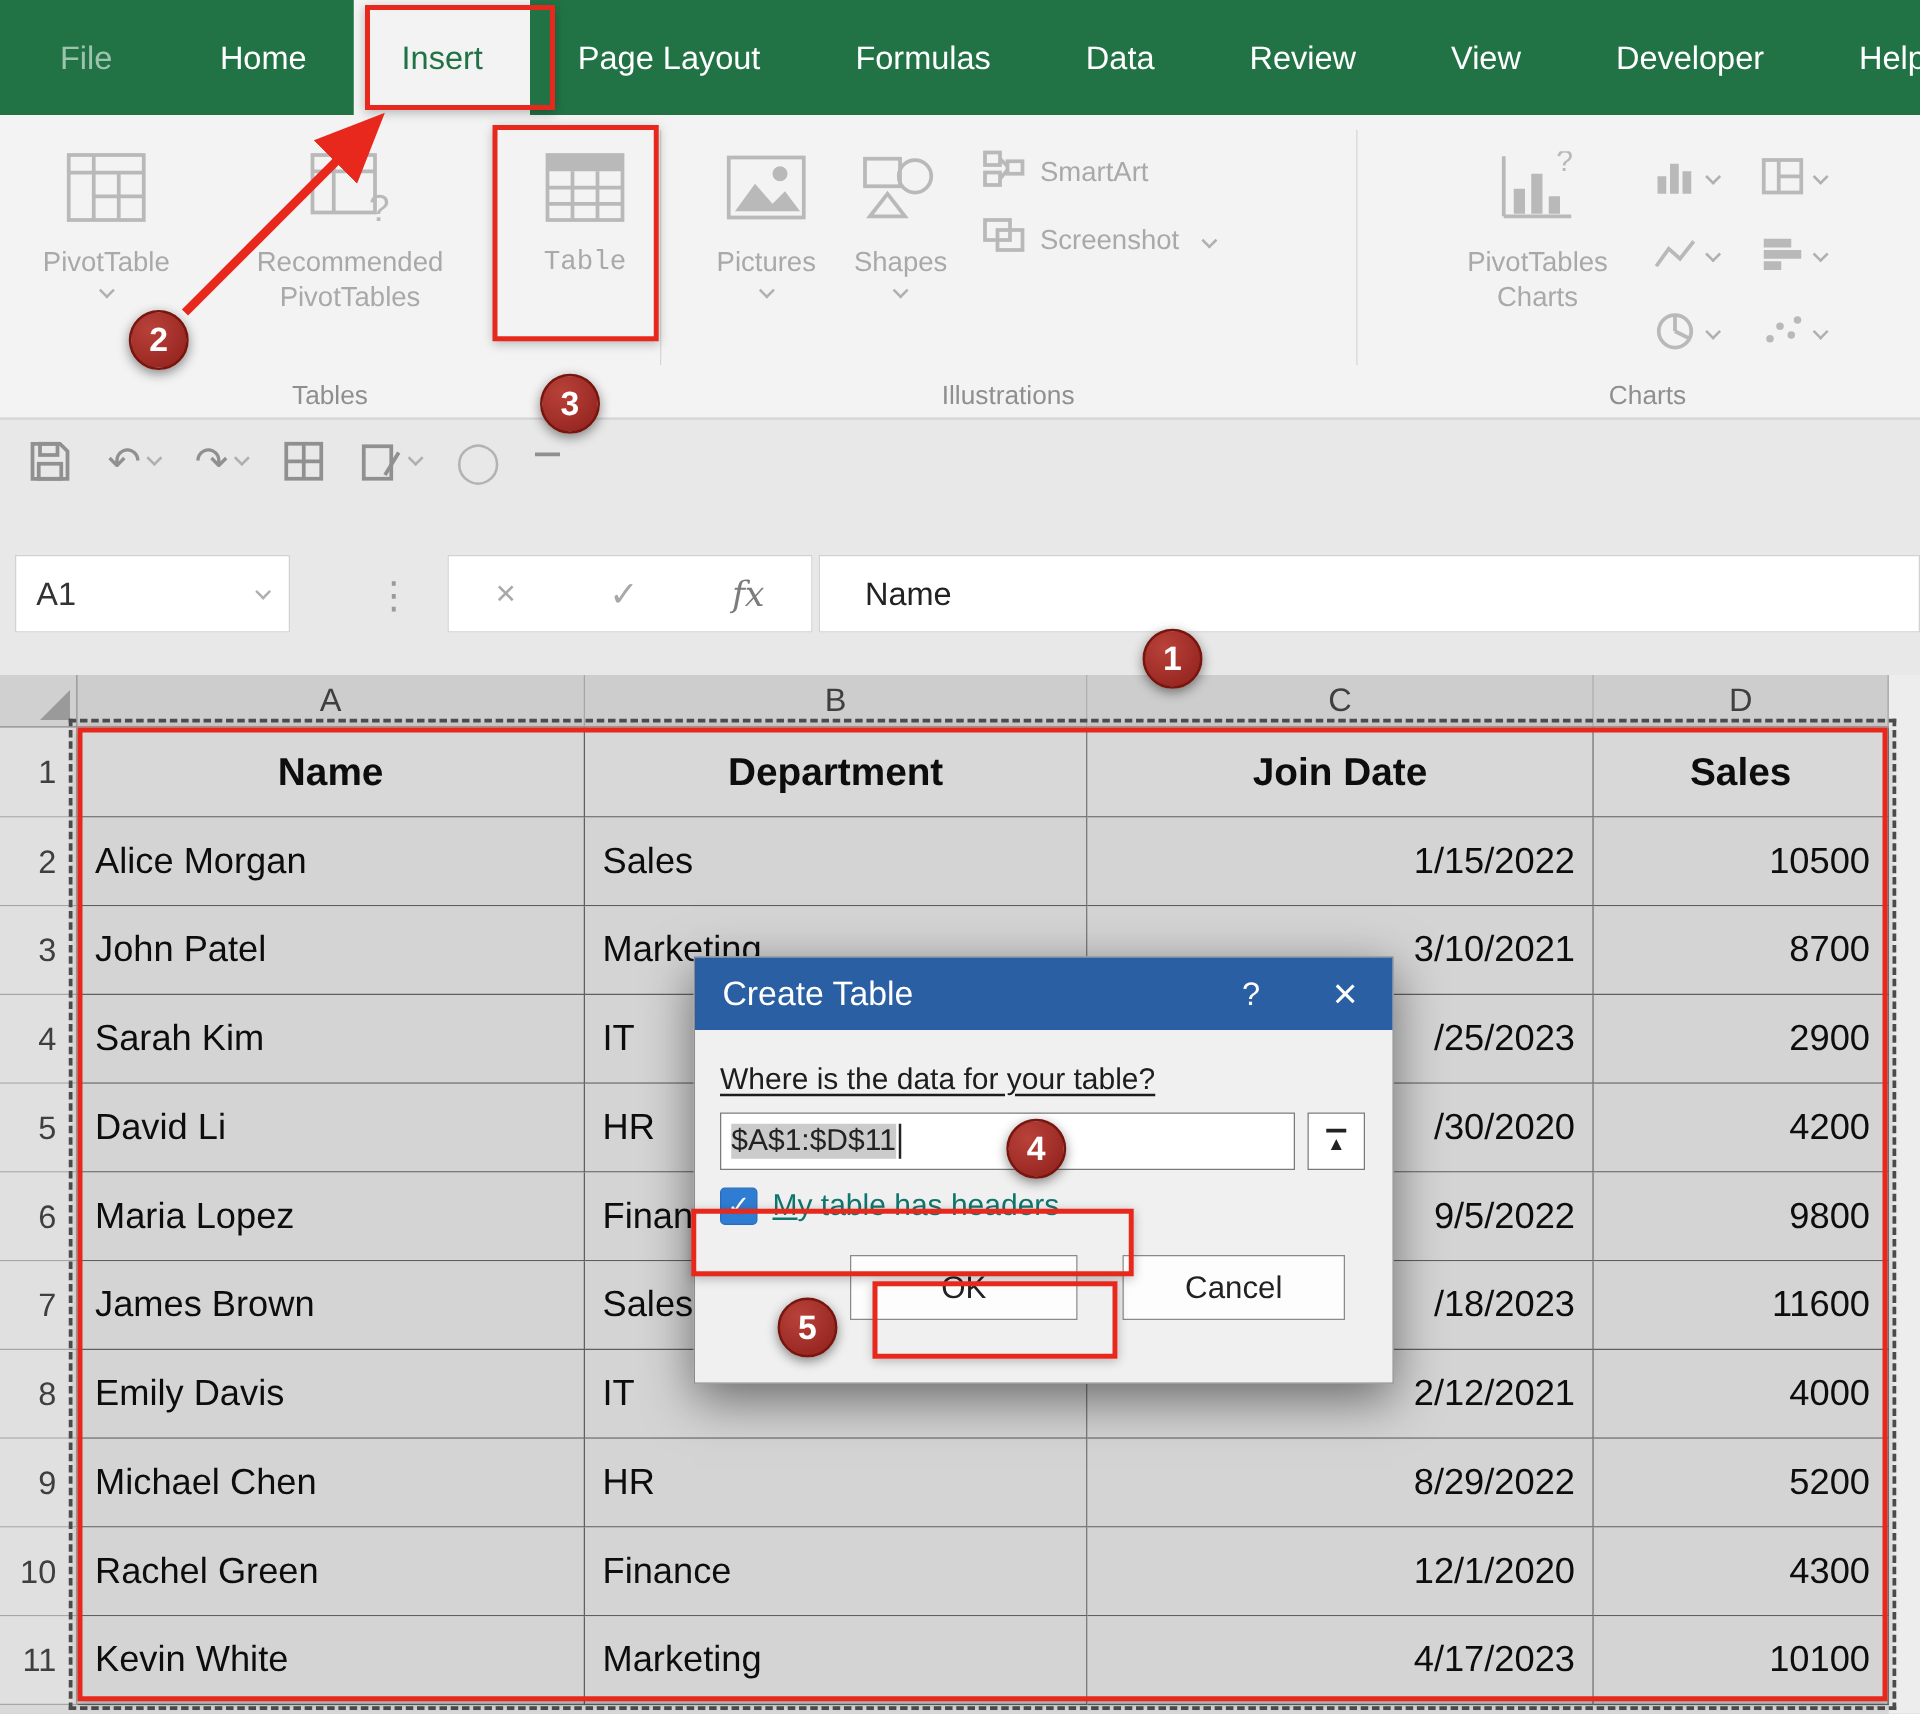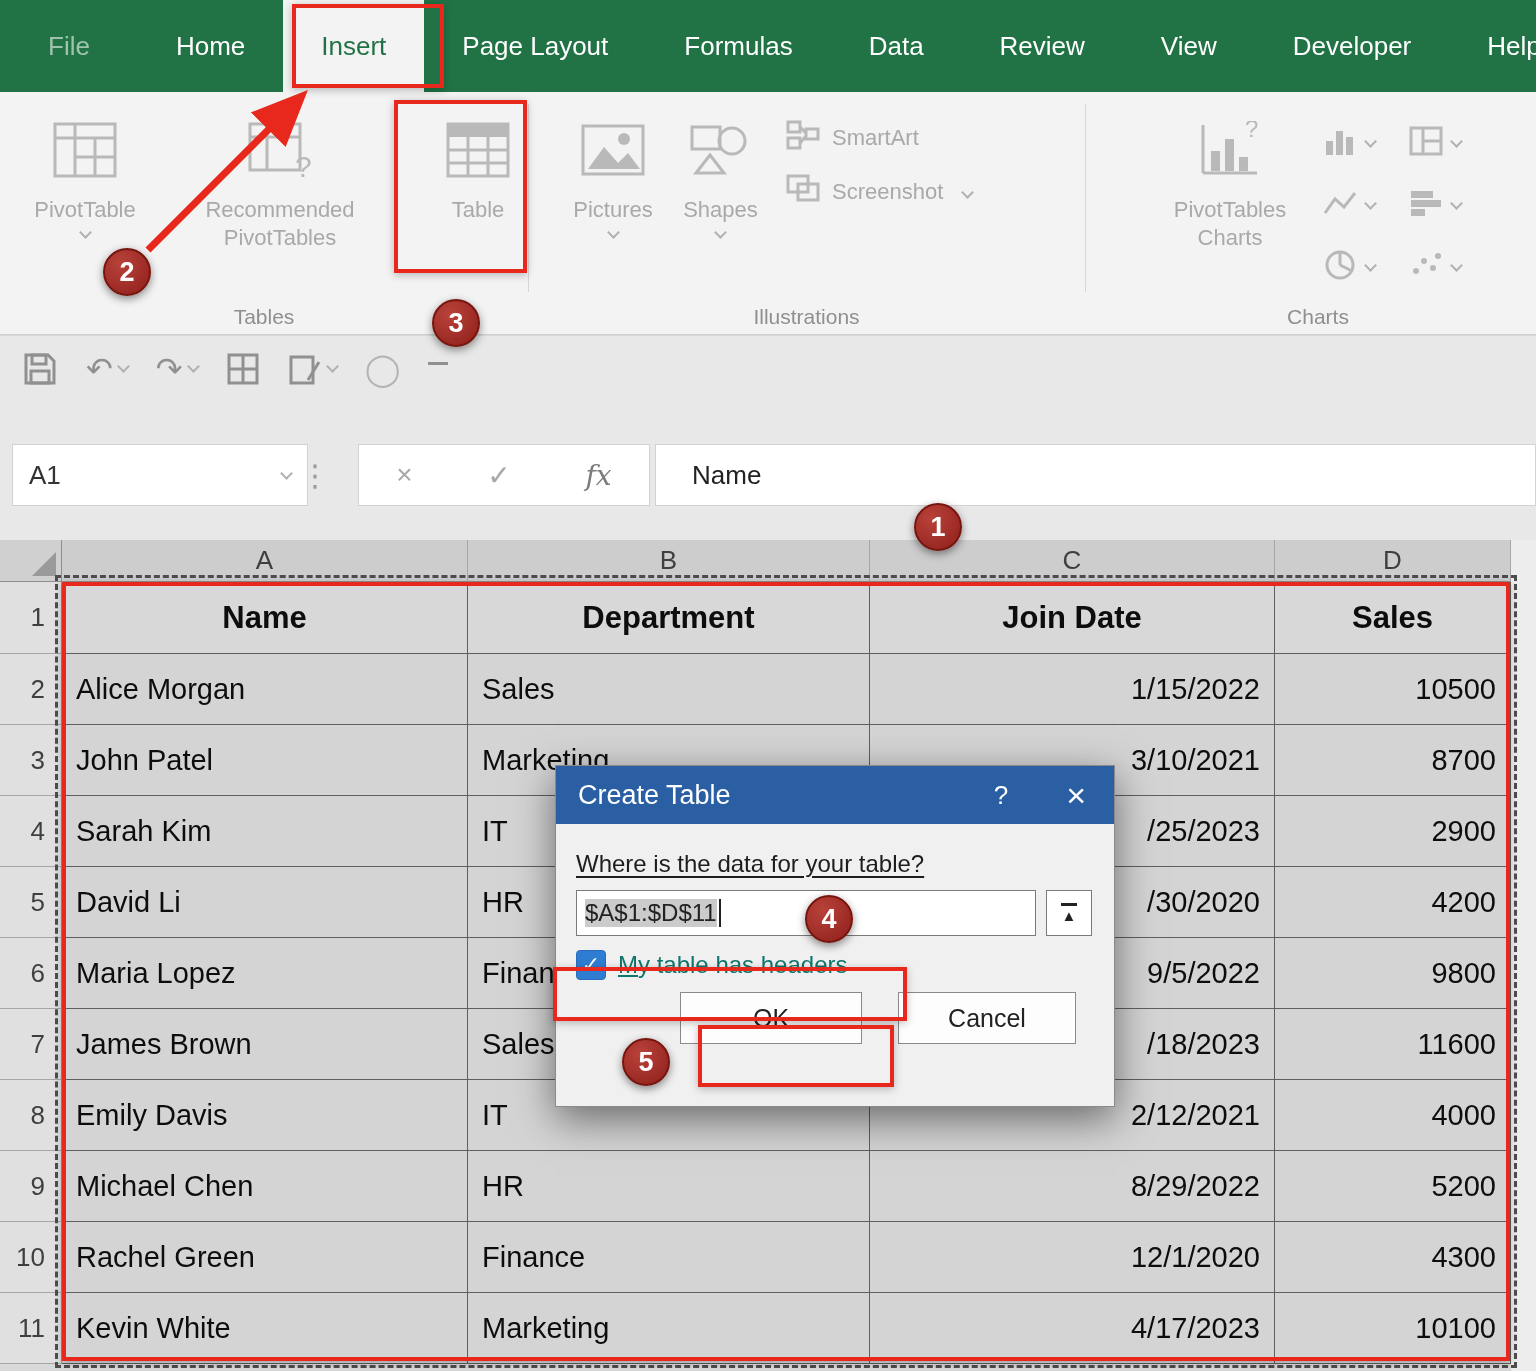--- a/index.html
+++ b/index.html
@@ -31,21 +31,21 @@
   svg .st { stroke:#b9b9b9; fill:none; stroke-width:3; }
   svg .fl { fill:#b9b9b9; stroke:none; }
 
   
   .midband { position:absolute; top:336px; left:0; width:1536px; height:204px; background:#e8e8e8; z-index:4; }
   .qat { position:absolute; top:14px; left:22px; display:flex; align-items:center; gap:28px; color:#909090; font-size:32px; }
   .qat .qi { display:flex; align-items:center; gap:6px; }
   .qcust { display:inline-block; width:20px; height:4px; border-top:3px solid #909090; margin-top:-10px; }
   .frow { position:absolute; top:108px; left:0; right:0; height:62px; }
   .fbox { position:absolute; top:0; height:62px; background:#ffffff; border:1px solid #d2d2d2; display:flex; align-items:center; }
-  .namebox { left:12px; width:296px; padding:0 16px; font-size:26px; color:#333; justify-content:space-between; }
+  .namebox { left:12px; width:220px; padding:0 16px; font-size:26px; color:#333; justify-content:space-between; }
   .vdots { position:absolute; left:300px; top:14px; color:#9a9a9a; font-size:30px; }
   .fxbox { left:358px; width:292px; justify-content:space-around; color:#a8a8a8; font-size:28px; }
   .fxbox .fx { font-family:"DejaVu Serif",serif; font-style:italic; color:#7c7c7c; }
   .formulabox { left:655px; right:0; padding-left:36px; font-size:26px; color:#222; }
 
   
   .sheet { position:absolute; top:540px; left:0; width:1511px; display:grid; grid-template-columns:62px 406px 402px 405px 236px; grid-template-rows:42px 72px repeat(10,71px); background:#d2d2d2; z-index:3; }
   .right-strip { position:absolute; top:540px; left:1511px; width:25px; height:831px; background:#ededed; z-index:2; }
   .corner { background:#d0d0d0; border-right:1px solid #8f8f8f; border-bottom:1px solid #8f8f8f; position:relative; }
   .corner-tri { position:absolute; right:5px; bottom:5px; width:0; height:0; border-bottom:24px solid #9a9a9a; border-left:24px solid transparent; }
@@ -75,21 +75,21 @@
   .dlg-input-row { margin-top:12px; display:flex; gap:10px; }
   .rangebox { width:460px; height:46px; background:#fff; border:1px solid #7a7a7a; display:flex; align-items:center; padding:0 8px; font-size:24px; }
   .range-text { background:#cbcbcb; }
   .caret { display:inline-block; width:2px; height:28px; background:#222; margin-left:2px; }
   .collapse-btn { width:46px; height:46px; background:#fff; border:1px solid #7a7a7a; display:flex; flex-direction:column; align-items:center; justify-content:center; color:#222; }
   .collapse-btn .bar { width:16px; border-top:3px solid #222; margin-bottom:2px; }
   .collapse-btn .arr { font-size:15px; line-height:1; }
   .dlg-check-row { margin-top:14px; display:flex; align-items:center; gap:12px; }
   .cb { width:30px; height:30px; background:#2f7dd3; border:1px solid #2a6cbb; border-radius:4px; display:flex; align-items:center; justify-content:center; color:#fff; font-size:22px; }
   .cb-label { font-size:24px; color:#0f766e; }
-  .dlg-btn-row { margin-top:12px; display:flex; justify-content:flex-end; gap:36px; padding-right:18px; }
+  .dlg-btn-row { margin-top:24px; display:flex; justify-content:flex-end; gap:36px; padding-right:18px; }
   .dlg-btn { height:52px; background:#fdfdfd; border:1px solid #8a8a8a; font-size:25px; color:#222; display:flex; align-items:center; justify-content:center; }
   .btn-ok { width:182px; }
   .btn-cancel { width:178px; }
 
   
   .badge { position:absolute; width:48px; height:48px; border-radius:50%; background:radial-gradient(circle at 35% 30%, #b8423a, #8f1f1a); border:2px solid #77150f; color:#fff; font-size:27px; font-weight:bold; display:flex; align-items:center; justify-content:center; box-shadow:0 3px 9px rgba(0,0,0,.45); z-index:70; }
   .b1 { left:914px; top:503px; }
   .b2 { left:103px; top:248px; }
   .b3 { left:432px; top:299px; }
   .b4 { left:805px; top:895px; }
@@ -132,21 +132,21 @@
       <span class="bicon">
         <svg width="66" height="58" viewBox="0 0 66 58">
             <rect class="st" x="3" y="3" width="50" height="46"></rect>
             <line class="st" x1="3" y1="16" x2="53" y2="16"></line>
             <line class="st" x1="20" y1="3" x2="20" y2="49"></line>
             <text x="48" y="56" font-size="30" fill="#b9b9b9" font-family="Liberation Sans, sans-serif">?</text>
           </svg>
       </span>
       <span>Recommended PivotTables</span>
     </div>
-    <div class="bigbtn" style="left:418px; width:120px;">
+    <div class="bigbtn" style="left:408px; width:120px;font-family:Liberation Mono, monospace;">
       <span class="bicon">
         <svg width="66" height="58" viewBox="0 0 66 58">
             <rect class="fl" x="3" y="3" width="60" height="13"></rect>
             <rect class="st" x="3" y="3" width="60" height="52"></rect>
             <line class="st" x1="3" y1="29" x2="63" y2="29"></line>
             <line class="st" x1="3" y1="42" x2="63" y2="42"></line>
             <line class="st" x1="23" y1="16" x2="23" y2="55"></line>
             <line class="st" x1="43" y1="16" x2="43" y2="55"></line>
           </svg>
       </span>

